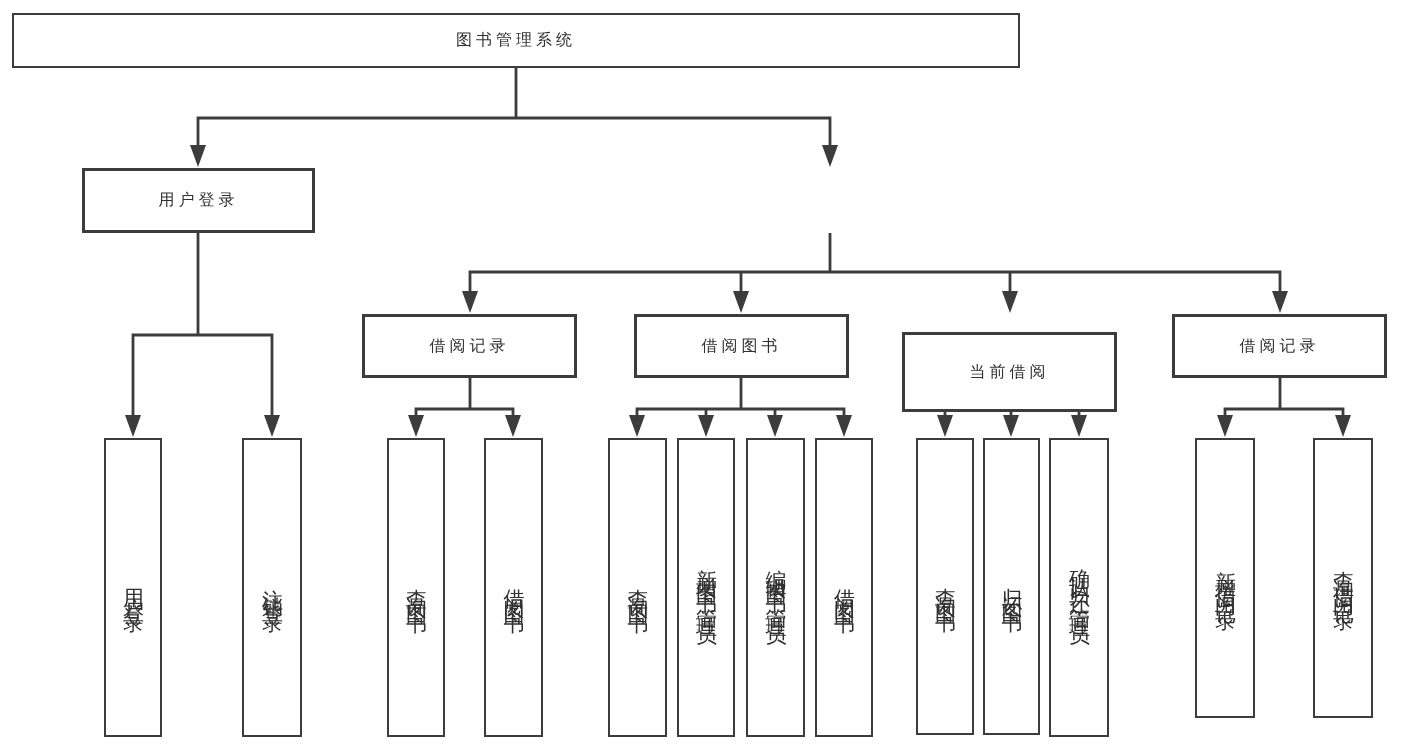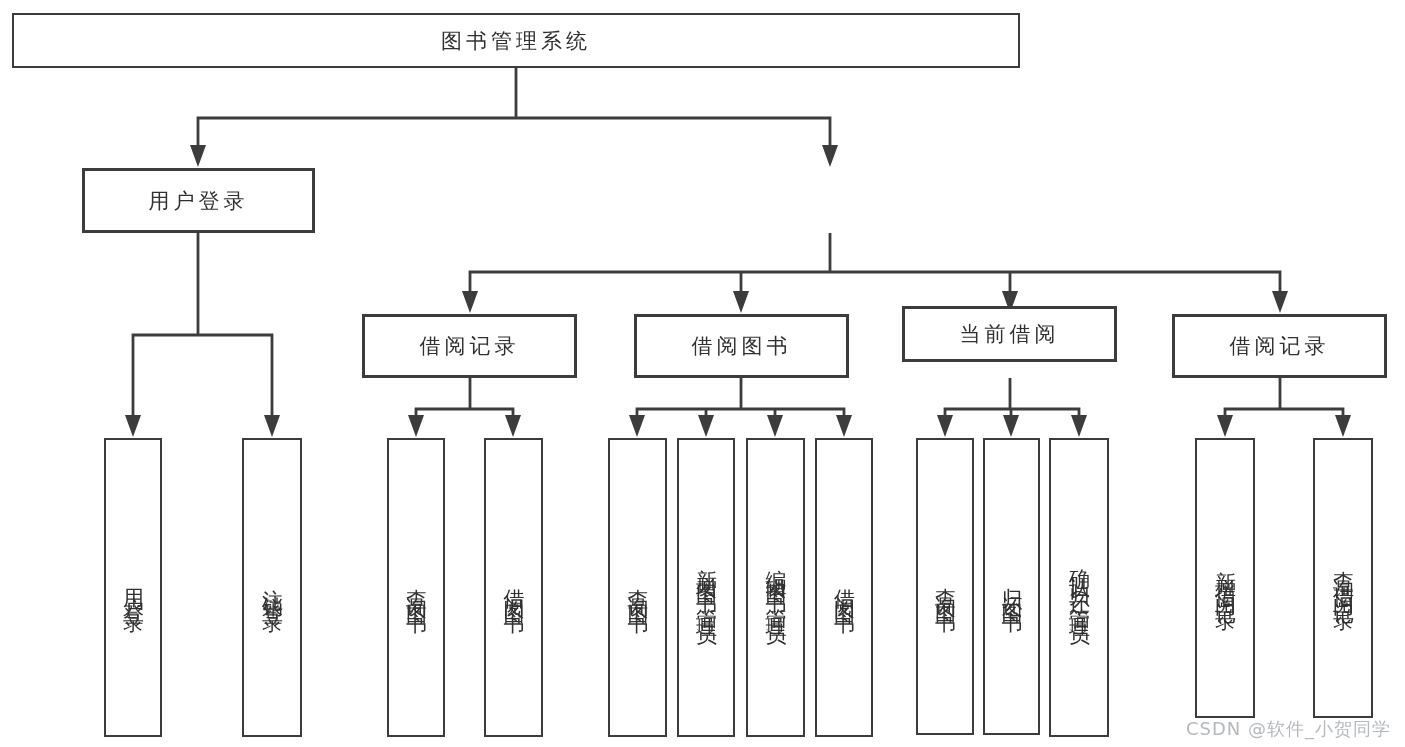--- a/index.html
+++ b/index.html
@@ -15,21 +15,21 @@
     position:absolute;
     box-sizing:border-box;
     background:#ffffff;
     border:3px solid #3c3c3c;
     display:flex;
     align-items:center;
     justify-content:center;
     color:#303030;
   }
   .box.h span{
-    font-size:21px;
+    font-size:16px;
     letter-spacing:4px;
     white-space:nowrap;
   }
   .box.v{border-width:2.5px;}
   .box.v span{
     writing-mode:vertical-rl;
     text-orientation:mixed;
     font-size:21px;
     letter-spacing:8px;
     line-height:1;
@@ -97,21 +97,21 @@
   <div class="box h" style="left:82px;top:168px;width:233px;height:65px">
     <span>用户登录</span>
   </div>
 
   <div class="box h" style="left:362px;top:314px;width:215px;height:64px">
     <span>借阅记录</span>
   </div>
   <div class="box h" style="left:634px;top:314px;width:215px;height:64px">
     <span>借阅图书</span>
   </div>
-  <div class="box h" style="left:902px;top:306px;width:215px;height:56px">
+  <div class="box h" style="left:902px;top:332px;width:215px;height:80px">
     <span>当前借阅</span>
   </div>
   <div class="box h" style="left:1172px;top:314px;width:215px;height:64px">
     <span>借阅记录</span>
   </div>
 
   <div class="box v" style="left:104px;top:438px;width:58px;height:299px">
     <span>用户登录</span>
   </div>
   <div class="box v" style="left:242px;top:438px;width:60px;height:299px">
@@ -148,15 +148,14 @@
     <span>确认归还（管理员）</span>
   </div>
 
   <div class="box v" style="left:1195px;top:438px;width:60px;height:280px">
     <span>新增借阅记录</span>
   </div>
   <div class="box v" style="left:1313px;top:438px;width:60px;height:280px">
     <span>查询借阅记录</span>
   </div>
 
-  <div class="watermark">CSDN @软件_小贺同学</div>
 
 </div>
 
 </body></html>

